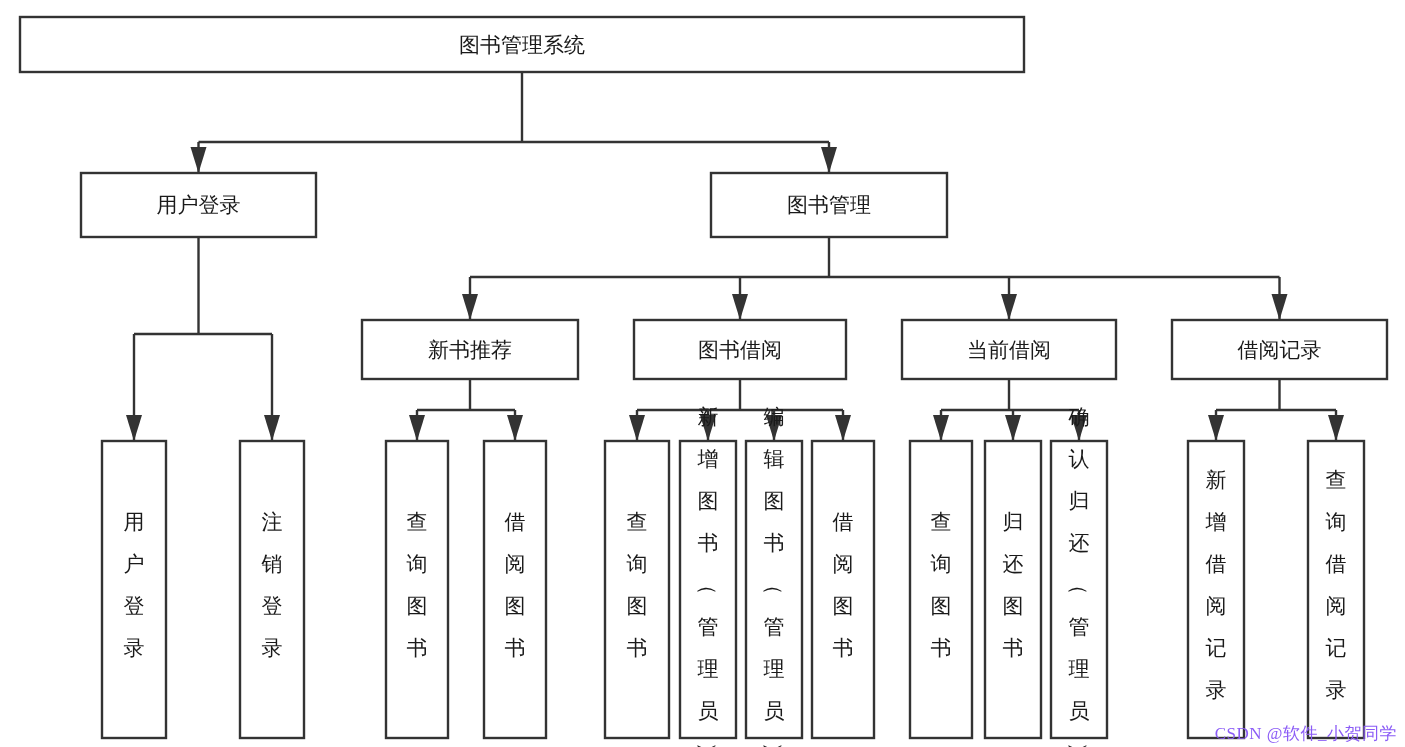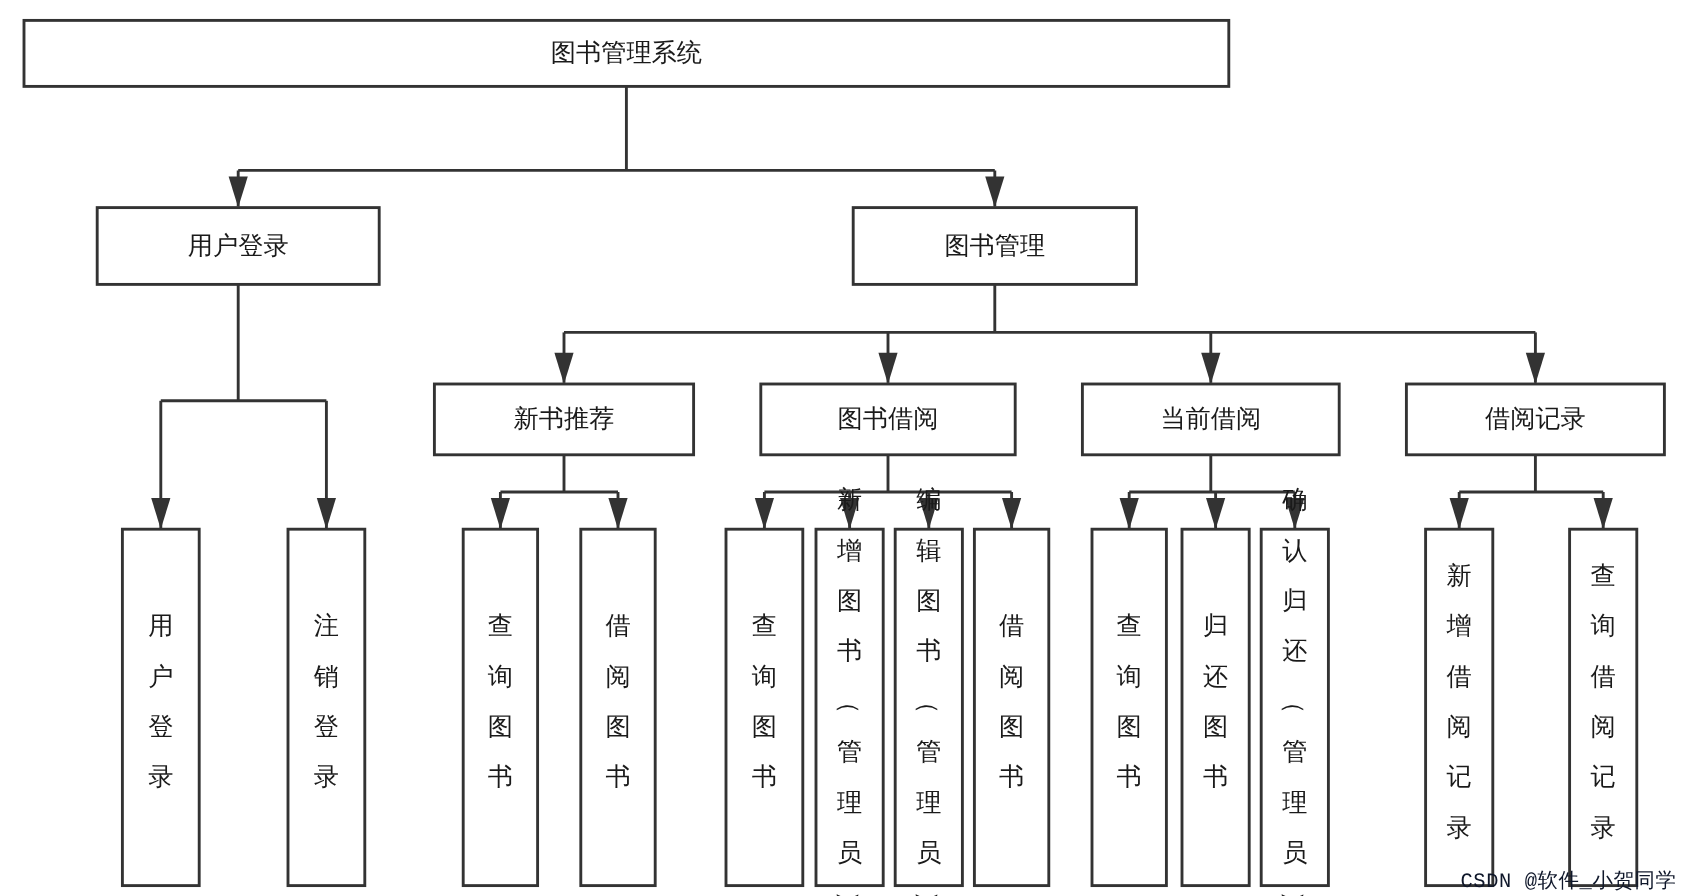--- a/index.html
+++ b/index.html
@@ -50,23 +50,23 @@
     fill: none;
   }
   .arrow-head {
     fill: #333333;
     stroke: none;
   }
   .watermark {
     position: absolute;
     right: 8px;
     bottom: 6px;
-    font-family: Liberation Mono, monospace;
+    font-family: Liberation Serif, serif;
     font-size: 17px;
-    color: #0f172a;
+    color: #8b5cf6;
     white-space: nowrap;
     letter-spacing: 0.5px;
   }
 </style>
 </head>
 <body>
 
 <div id="diagram-root">
   <svg class="flow" viewBox="0 0 1405 747" xmlns="http://www.w3.org/2000/svg">
     <g id="connectors-layer">

